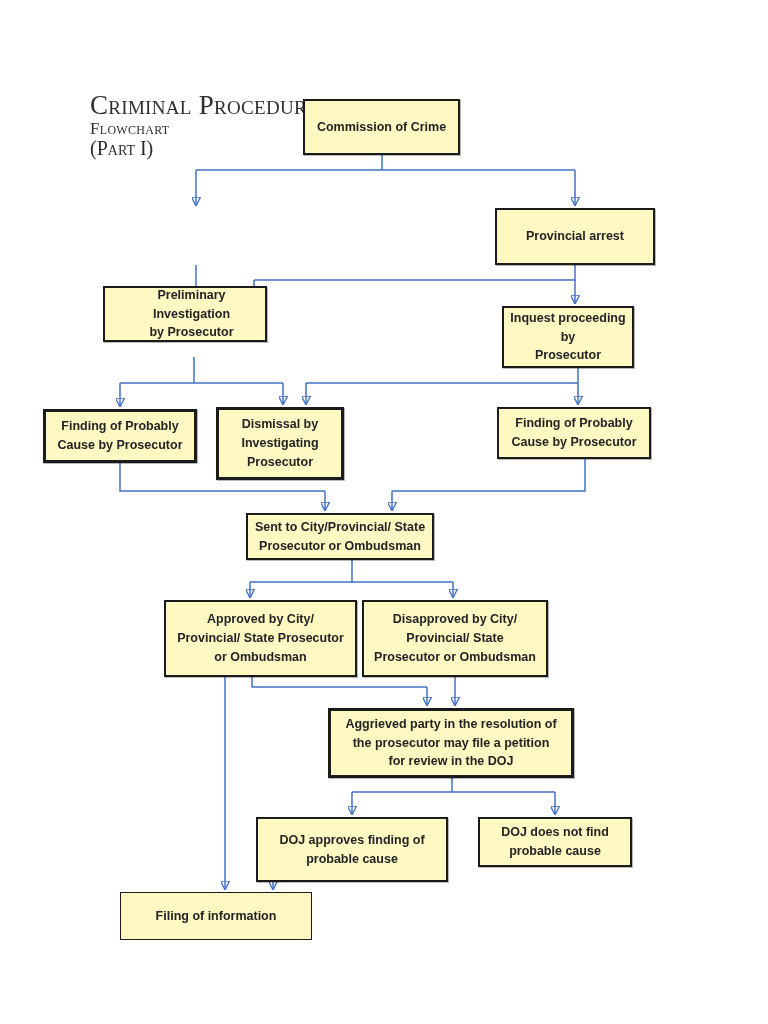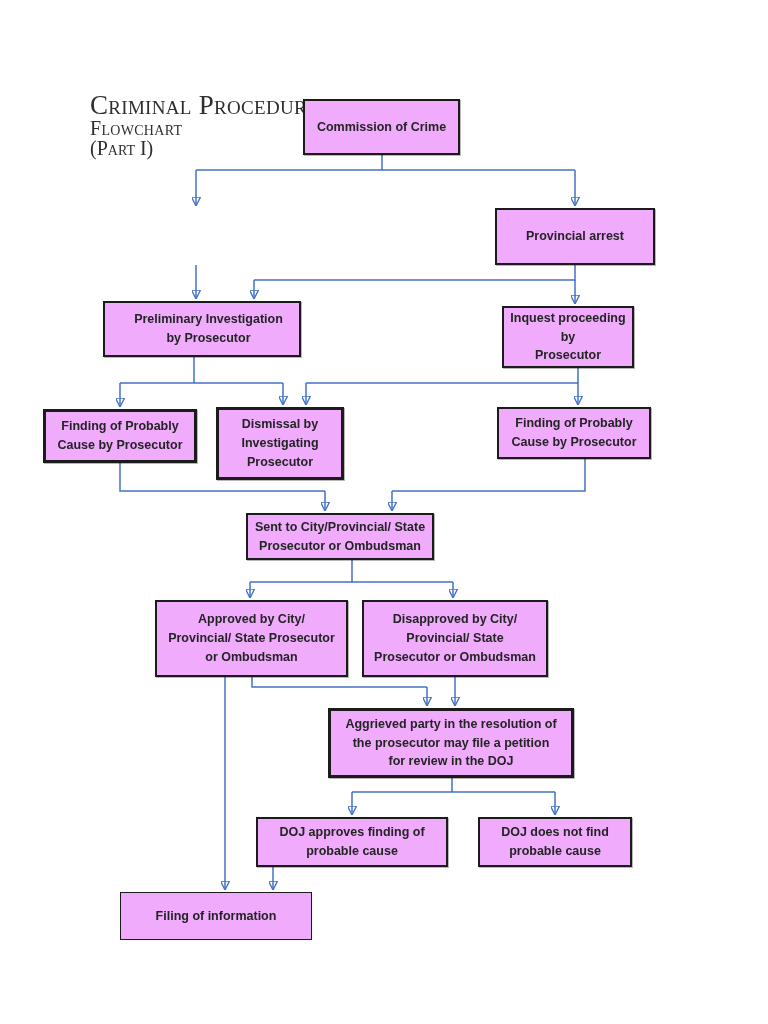--- a/index.html
+++ b/index.html
@@ -2,25 +2,25 @@
 <html><head>
 <meta charset="utf-8">
 <style>
   html,body{margin:0;padding:0;background:#fff;}
   .page{position:relative;width:768px;height:1024px;background:#ffffff;overflow:hidden;
         font-family:"Liberation Sans",sans-serif;}
   
   .title{position:absolute;left:90px;top:94px;color:#2e2e2e;
          font-family:"Liberation Serif",serif;font-variant:small-caps;}
   .title .l1{font-size:27px;line-height:23px;letter-spacing:.3px;}
-  .title .l2{font-size:20px;line-height:23px;letter-spacing:.3px;}
+  .title .l2{font-size:17px;line-height:23px;letter-spacing:.3px;}
   .title .l3{font-size:20px;line-height:16px;}
   
   .node{position:absolute;display:flex;align-items:center;justify-content:center;
-        text-align:center;background:#f0abfc;border:2px solid #1b1b1b;
+        text-align:center;background:#fef9c3;border:2px solid #1b1b1b;
         box-shadow:1px 1px 0 rgba(0,0,0,.28);
         font-weight:bold;font-size:12.5px;line-height:1.5;color:#242424;
         white-space:pre-line;padding:2px 5px;box-sizing:border-box;}
   .b15{border-width:1.5px;box-shadow:none;}
   .b25{border-width:2.5px;}
   .b3{border-width:3px;}
   svg.connectors{position:absolute;left:0;top:0;}
   svg.connectors path{fill:none;stroke:#4472C4;stroke-width:1.5;}
 </style>
 </head>
@@ -72,52 +72,52 @@
       <path d="M555 792 V815" marker-end="url(#arw)"></path>
       <path d="M273 867 V890" marker-end="url(#arw)"></path>
     </g>
   </svg>
 
   <div class="node b25" style="left:303px;top:99px;width:157px;height:56px;">Commission of Crime</div>
 
 
   <div class="node" style="left:495px;top:208px;width:160px;height:57px;">Provincial arrest</div>
 
-  <div class="node b25" style="left:103px;top:301px;width:198px;height:56px;padding-left:18px;">Preliminary Investigation
+  <div class="node b25" style="left:103px;top:286px;width:164px;height:56px;padding-left:18px;">Preliminary Investigation
 by Prosecutor</div>
 
   <div class="node b25" style="left:502px;top:306px;width:132px;height:62px;">Inquest proceeding by
 Prosecutor</div>
 
   <div class="node b3" style="left:43px;top:409px;width:154px;height:54px;">Finding of Probably
 Cause by Prosecutor</div>
 
   <div class="node b3" style="left:216px;top:407px;width:128px;height:73px;">Dismissal by
 Investigating
 Prosecutor</div>
 
   <div class="node" style="left:497px;top:407px;width:154px;height:52px;">Finding of Probably
 Cause by Prosecutor</div>
 
   <div class="node" style="left:246px;top:513px;width:188px;height:47px;">Sent to City/Provincial/ State
 Prosecutor or Ombudsman</div>
 
-  <div class="node" style="left:155px;top:600px;width:193px;height:77px;">Approved by City/
+  <div class="node" style="left:164px;top:600px;width:193px;height:77px;">Approved by City/
 Provincial/ State Prosecutor
 or Ombudsman</div>
 
   <div class="node" style="left:362px;top:600px;width:186px;height:77px;">Disapproved by City/
 Provincial/ State
 Prosecutor or Ombudsman</div>
 
   <div class="node b3" style="left:328px;top:708px;width:246px;height:70px;">Aggrieved party in the resolution of
 the prosecutor may file a petition
 for review in the DOJ</div>
 
-  <div class="node" style="left:256px;top:817px;width:192px;height:50px;">DOJ approves finding of
+  <div class="node" style="left:256px;top:817px;width:192px;height:65px;">DOJ approves finding of
 probable cause</div>
 
   <div class="node" style="left:478px;top:817px;width:154px;height:50px;">DOJ does not find
 probable cause</div>
 
   <div class="node b15" style="left:120px;top:892px;width:192px;height:48px;">Filing of information</div>
 
 </div>
 
 </body></html>

